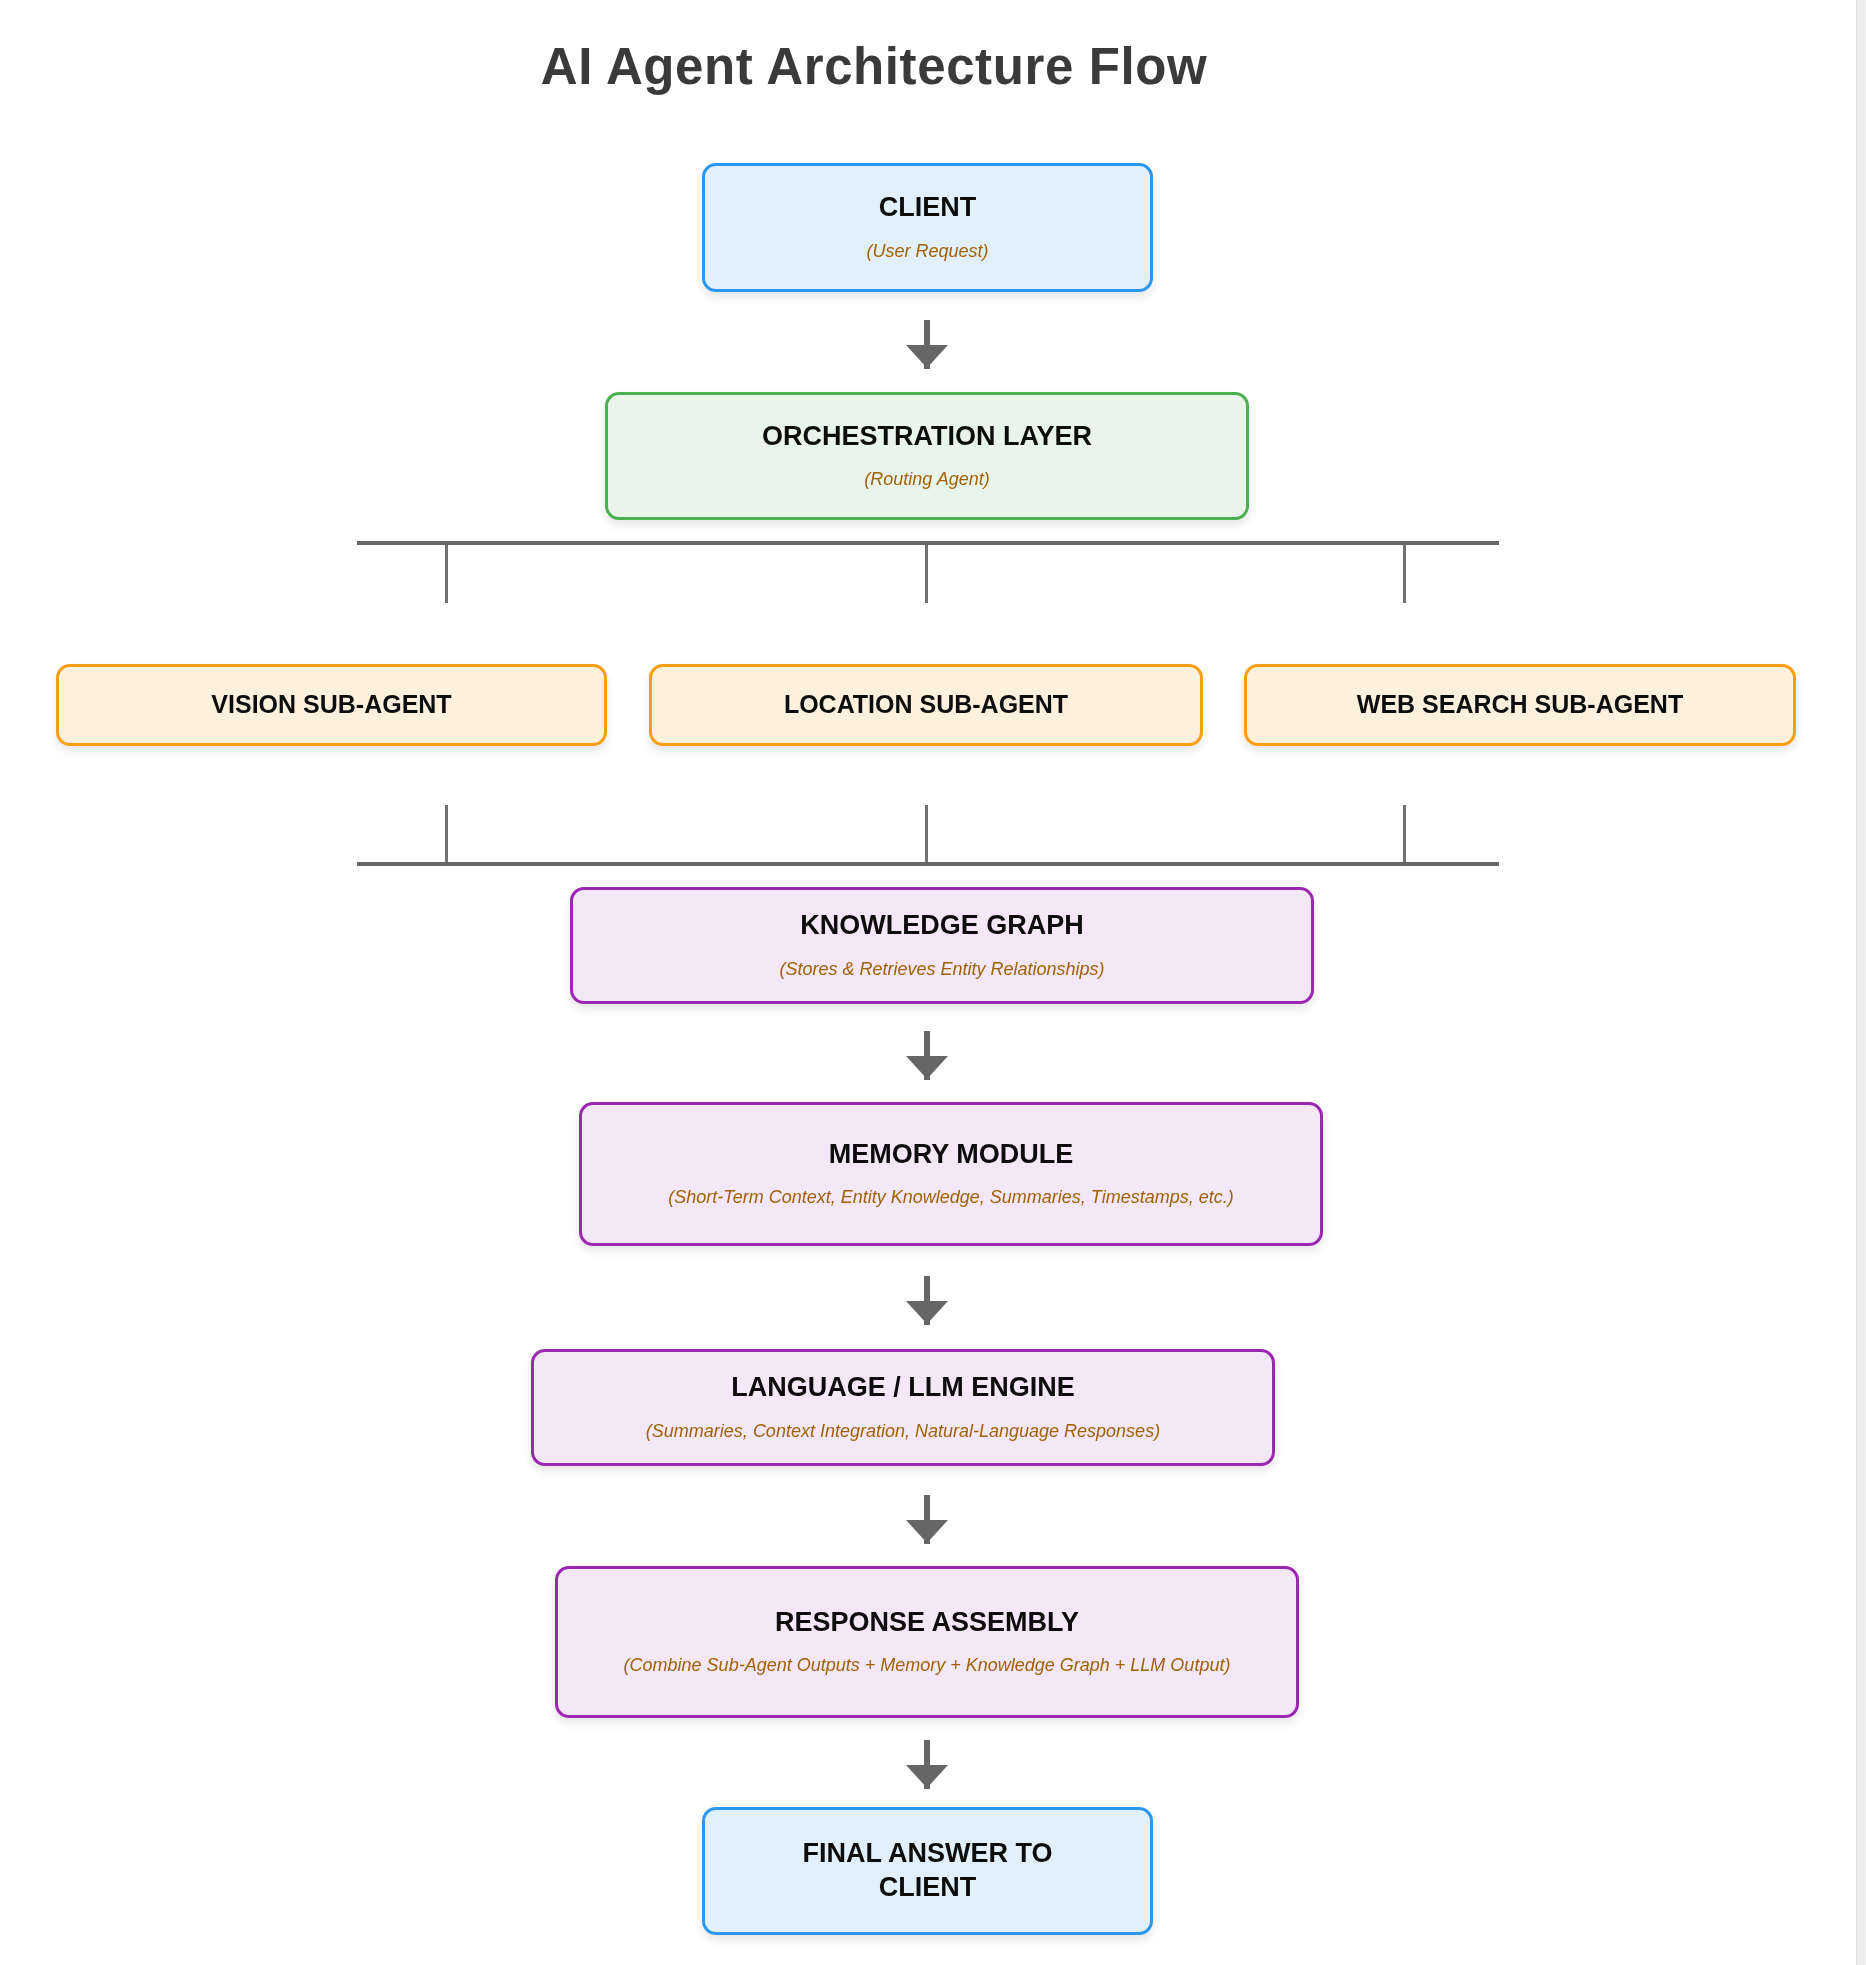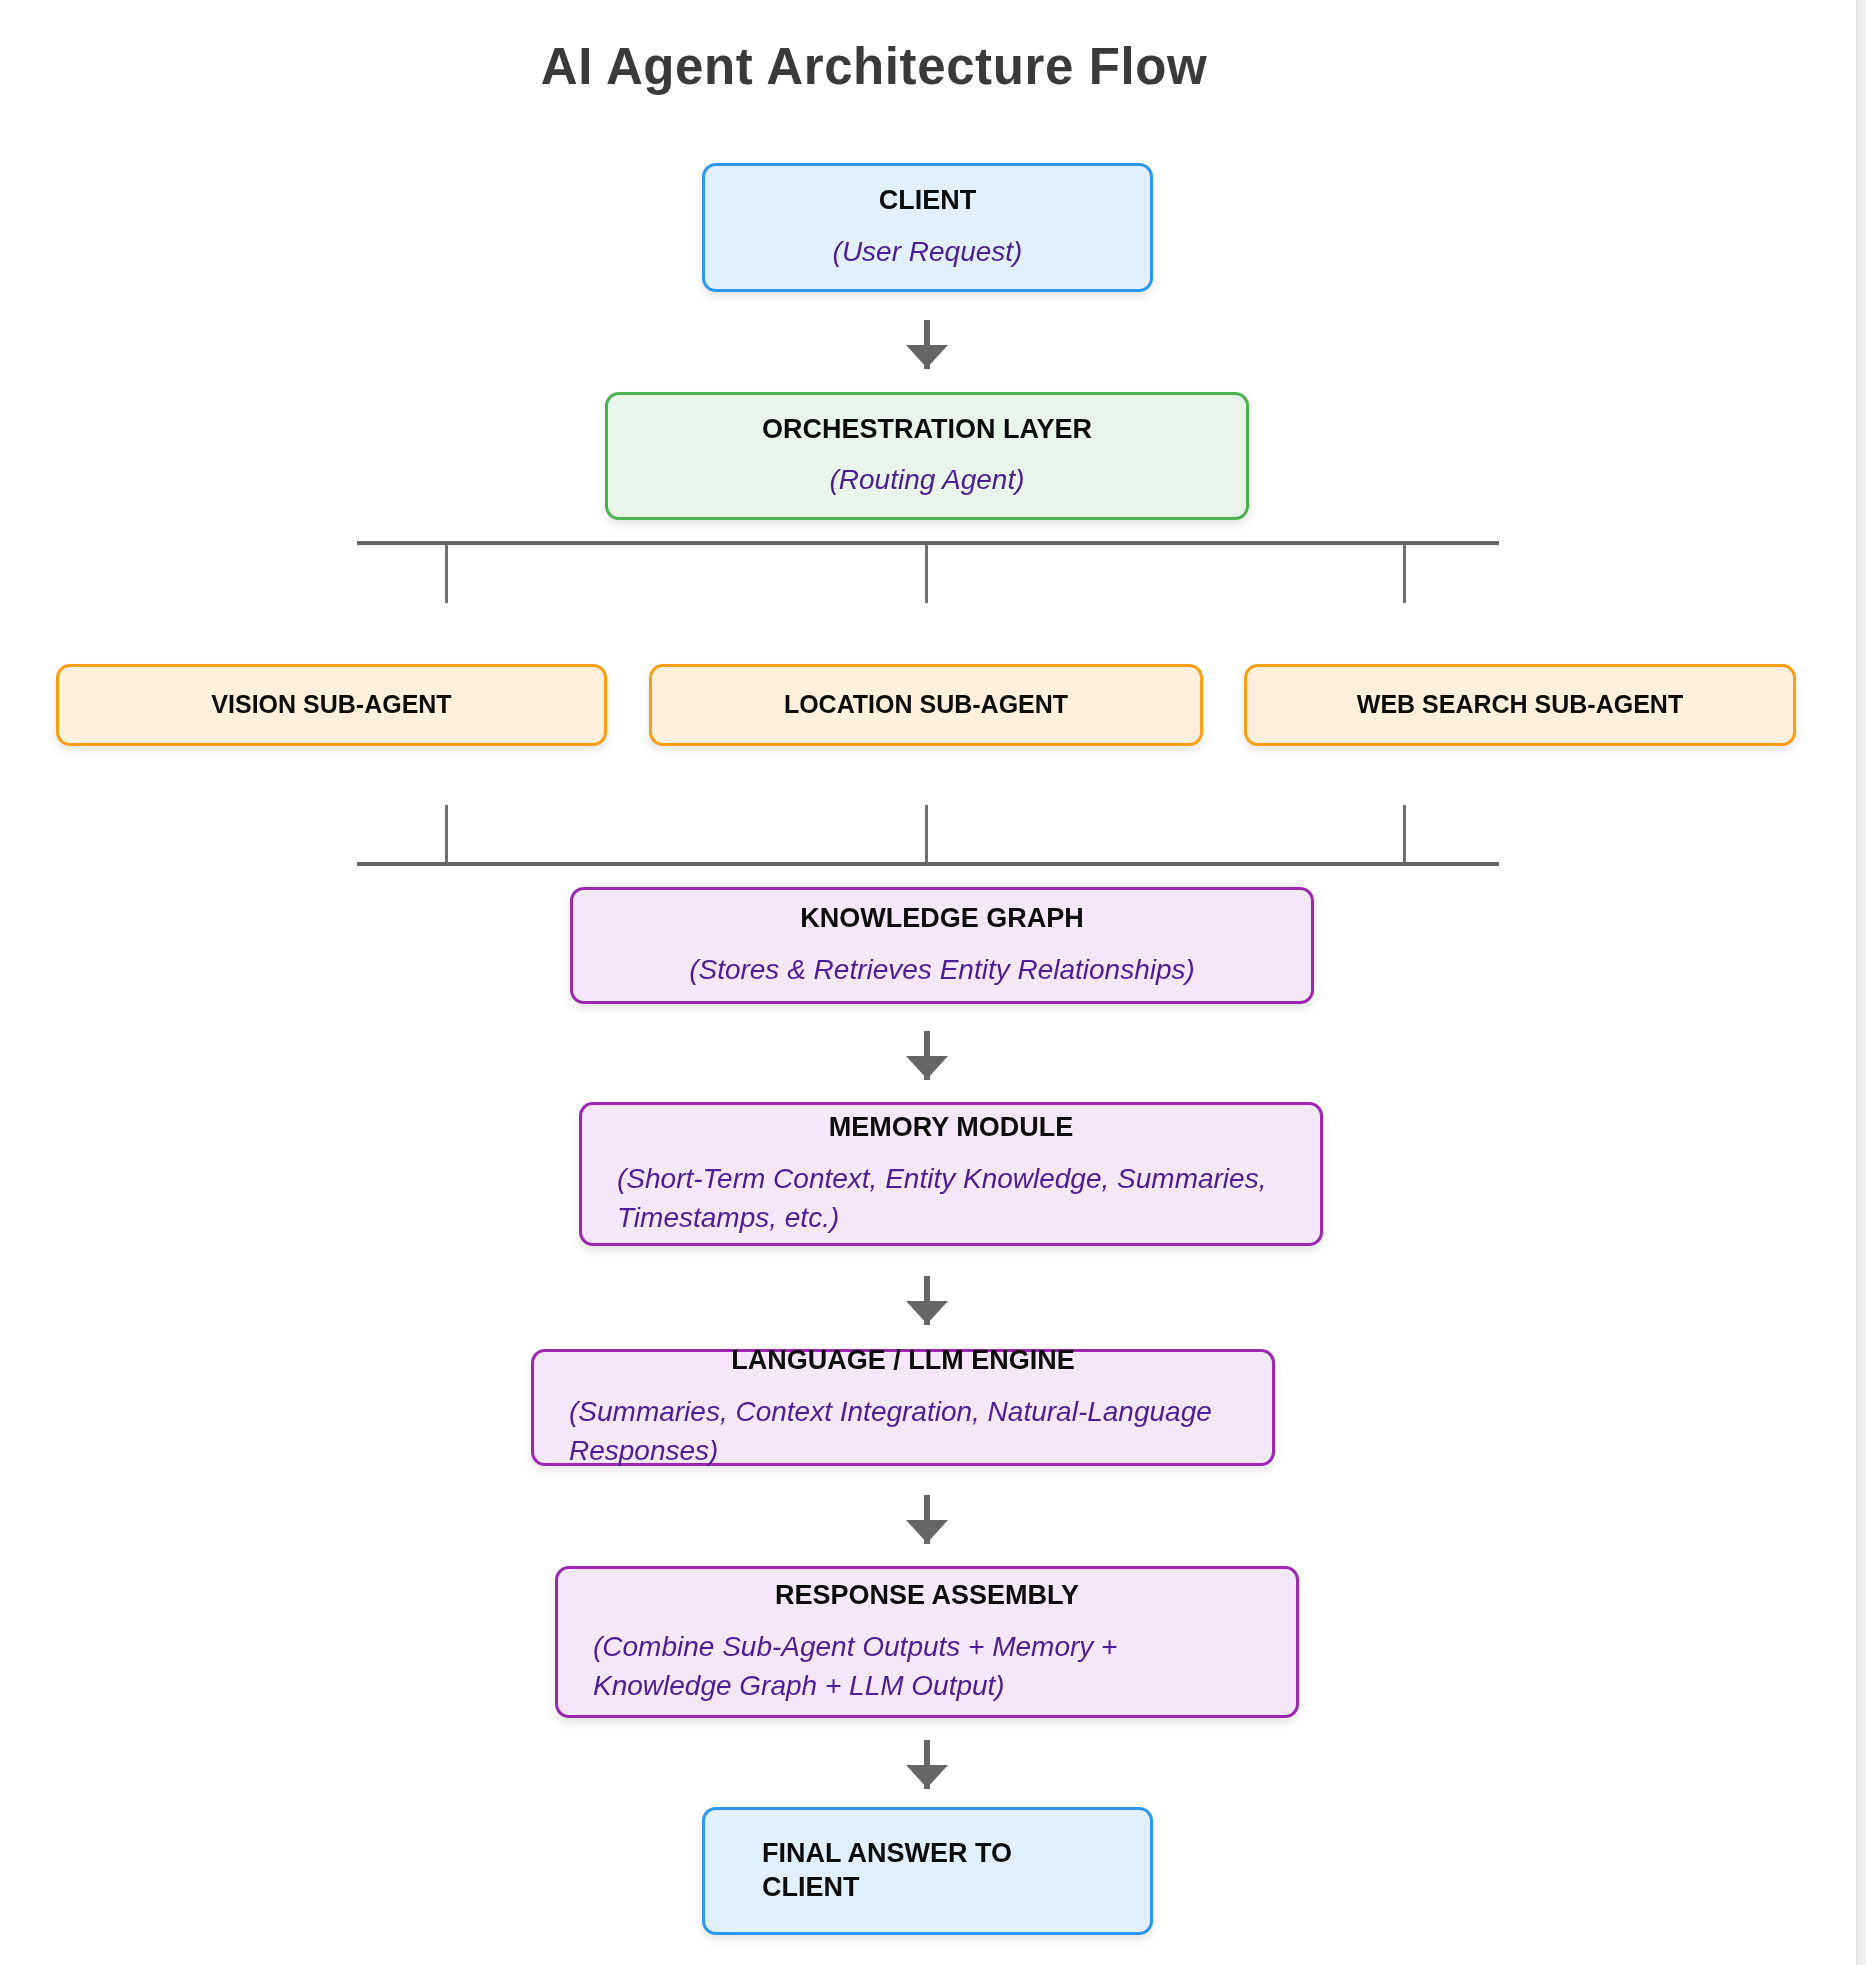--- a/index.html
+++ b/index.html
@@ -15,28 +15,28 @@
     text-align:center;
     font-size:51px;font-weight:bold;color:#3a3a3a;
     letter-spacing:0.6px;
   }
   .node{
     position:absolute;
     display:flex;flex-direction:column;justify-content:center;align-items:center;
     border-radius:14px;border:3.8px solid transparent;
     box-shadow:0 5px 10px rgba(0,0,0,0.10);
     box-sizing:border-box;
-    text-align:left;
+    text-align:center;
   }
   .node .label{
     font-weight:bold;font-size:27px;color:#0d0d0d;
     line-height:1.25;padding:0 32px;
   }
   .node .sublabel{
-    font-style:italic;font-size:28px;color:#4c1d95;
+    font-style:italic;font-size:18px;color:#a16207;
     margin-top:14px;line-height:1.4;padding:0 35px;
   }
   .blue  {background:var(--color-blue_fill,#e1f0fb);border-color:var(--color-blue_border,#2b97f1);}
   .green {background:var(--color-green_fill,#e9f4ea);border-color:var(--color-green_border,#4caf50);}
   .orange{background:var(--color-orange_fill,#fdf1de);border-color:var(--color-orange_border,#f99e15);}
   .purple{background:var(--color-purple_fill,#f4e7f7);border-color:var(--color-purple_border,#9c27b0);}
 
   .arrow{
     position:absolute;width:46px;
     display:flex;flex-direction:column;align-items:center;

